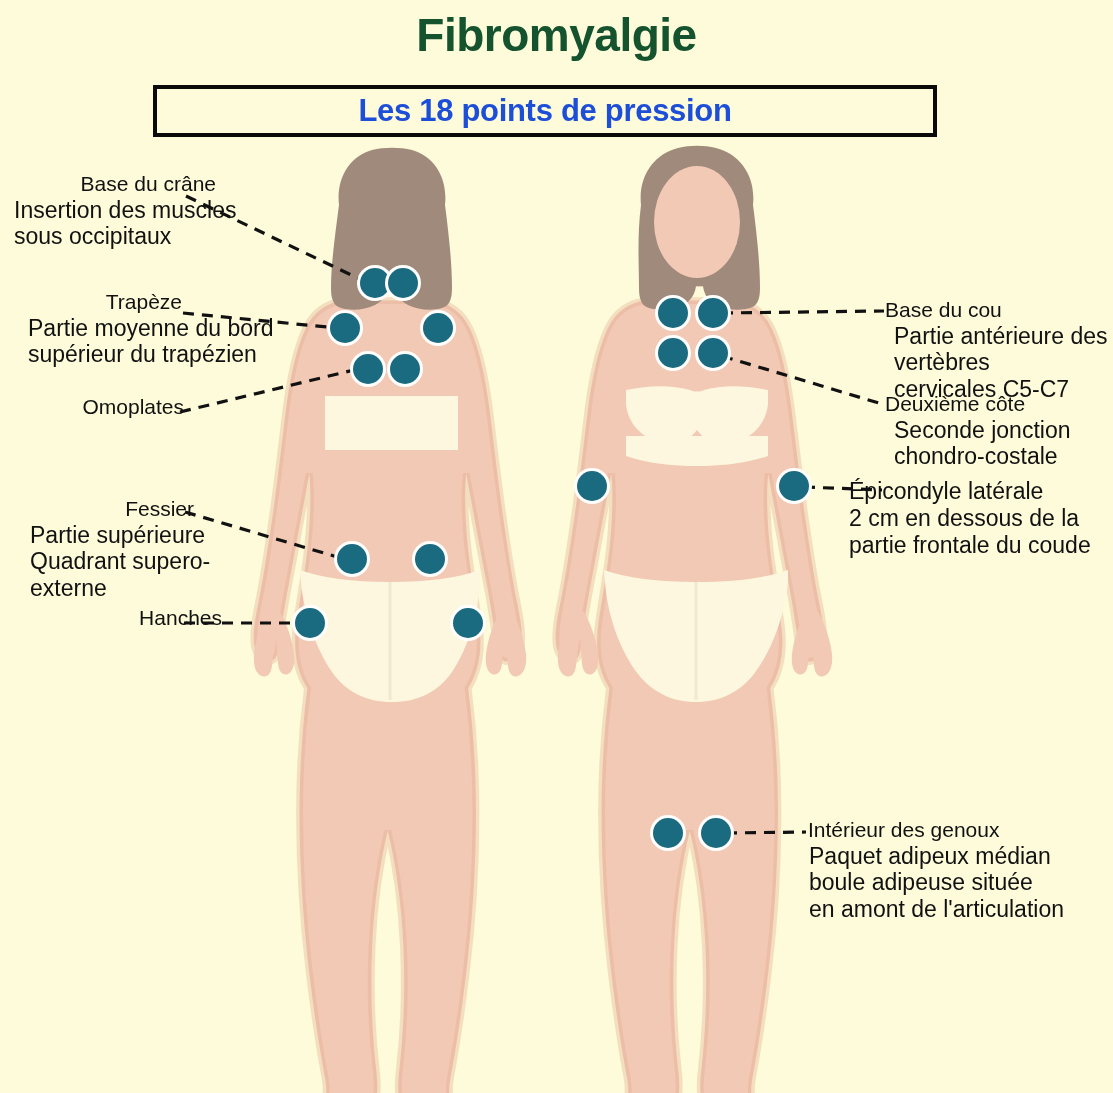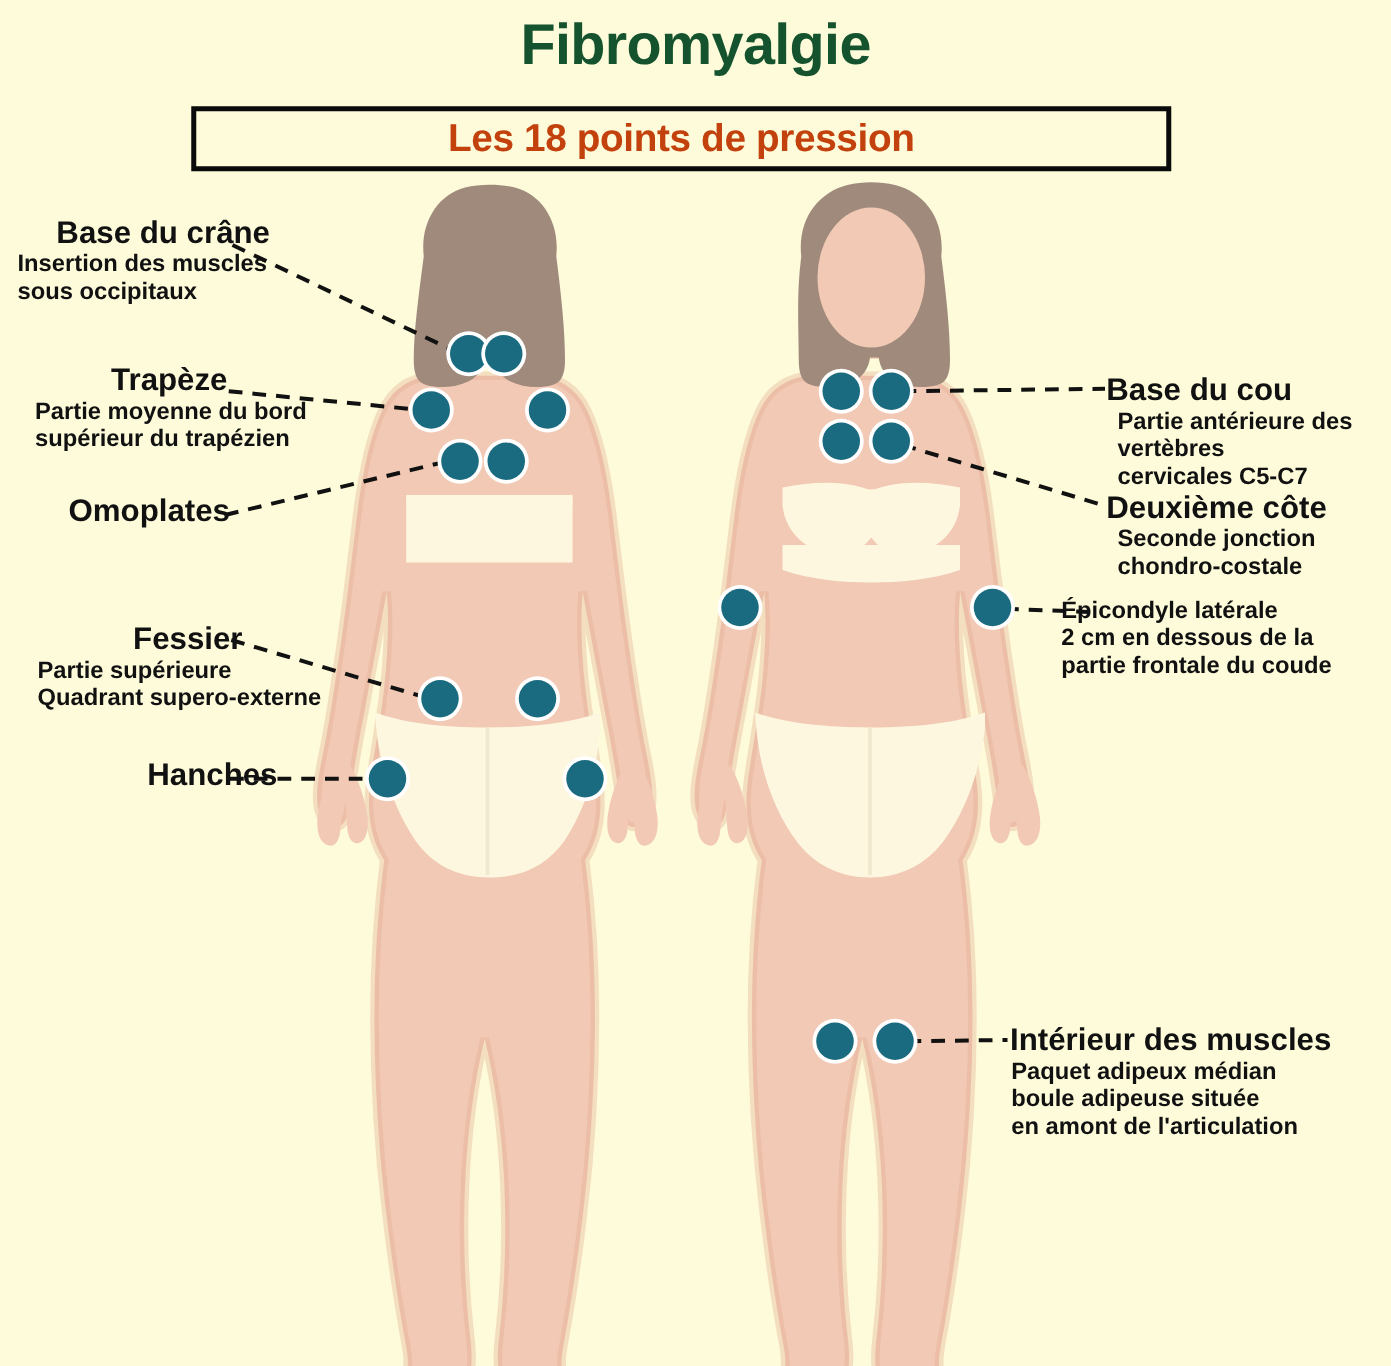--- a/index.html
+++ b/index.html
@@ -43,47 +43,47 @@
     border: 4px solid #0a0a0a;
     background: #fdfbda;
     box-sizing: border-box;
     display: flex;
     align-items: center;
     justify-content: center;
   }
   #subtitle-text {
     font-size: 31px;
     font-weight: bold;
-    color: #c2410c;
+    color: #1d4ed8;
     letter-spacing: -0.3px;
   }
 
   
   #figures {
     position: absolute;
     left: 0;
     top: 0;
     width: 1113px;
     height: 1093px;
   }
 
   
   .callout {
     position: absolute;
     color: #111111;
   }
   .callout .ttl {
-    font-size: 25px;
-    font-weight: bold;
+    font-size: 21px;
+    font-weight: normal;
     line-height: 1.12;
     white-space: nowrap;
   }
   .callout .desc {
-    font-size: 19px;
-    font-weight: bold;
+    font-size: 23px;
+    font-weight: normal;
     line-height: 1.17;
     white-space: pre-line;
     margin-top: 1px;
   }
   .left-align  .ttl, .left-align  .desc { text-align: left; }
 
   
   #co-base-crane { left: 14px;  top: 172px; width: 230px; }
   #co-base-crane .ttl { text-align: right; padding-right: 28px; }
   #co-base-crane .desc { text-align: left; }
@@ -385,19 +385,19 @@
 chondro-costale</div>
   </div>
 
   <div class="callout left-align" id="co-coudes">
     <div class="desc">Épicondyle latérale
 2 cm en dessous de la
 partie frontale du coude</div>
   </div>
 
   <div class="callout left-align" id="co-genoux">
-    <div class="ttl">Intérieur des muscles</div>
+    <div class="ttl">Intérieur des genoux</div>
     <div class="desc">Paquet adipeux médian
 boule adipeuse située
 en amont de l'articulation</div>
   </div>
 
 </div>
 
 </body></html>

